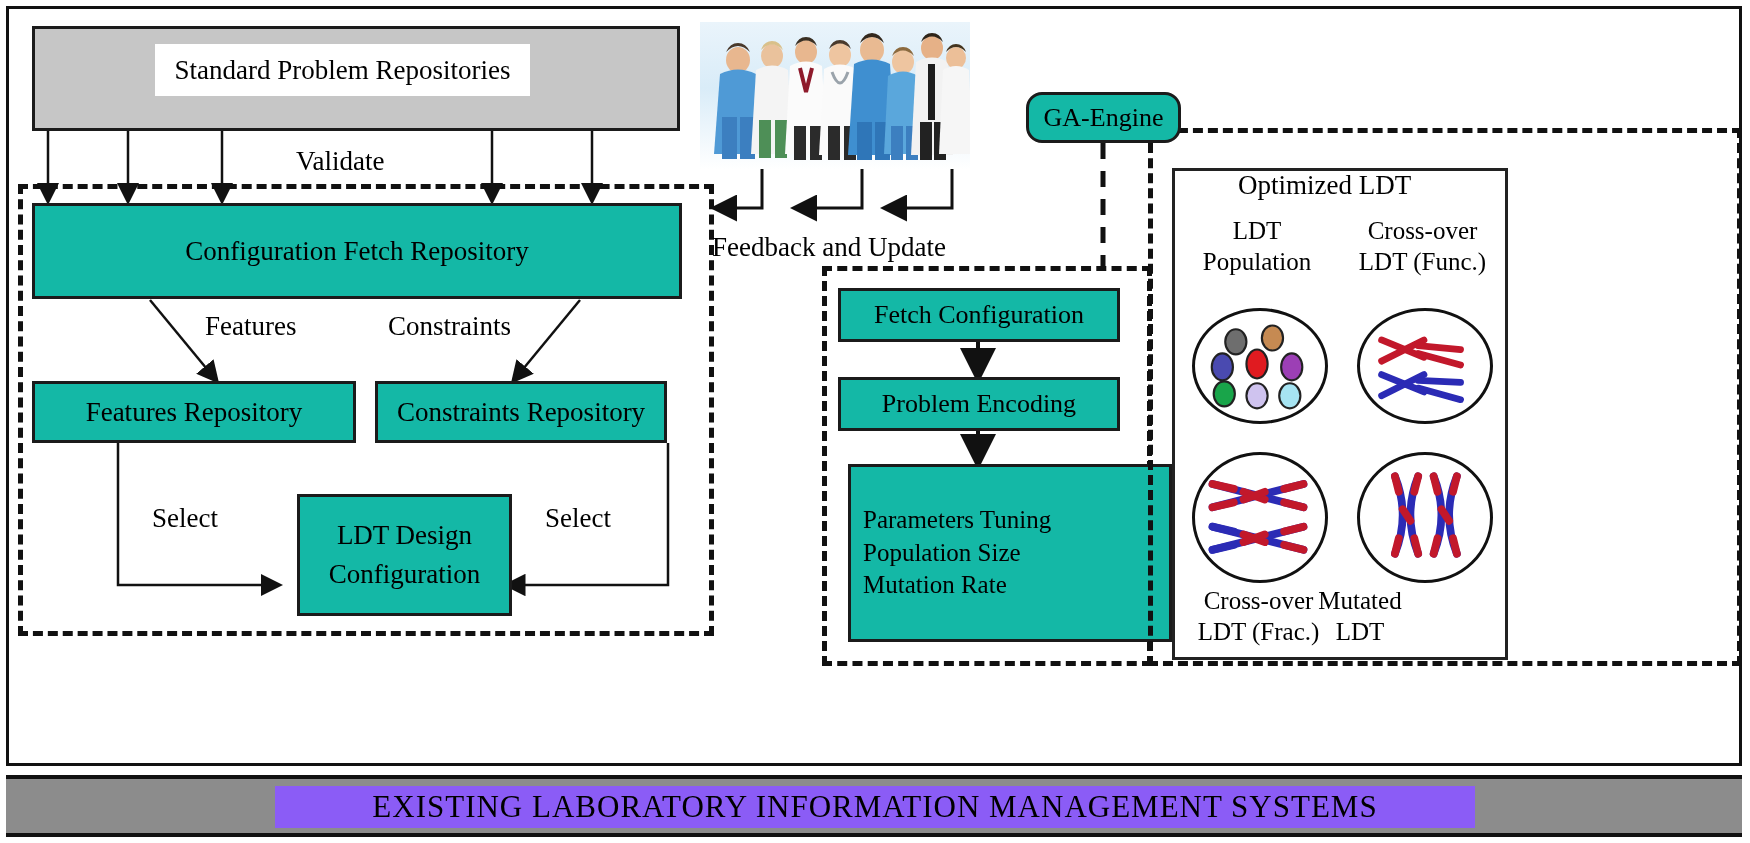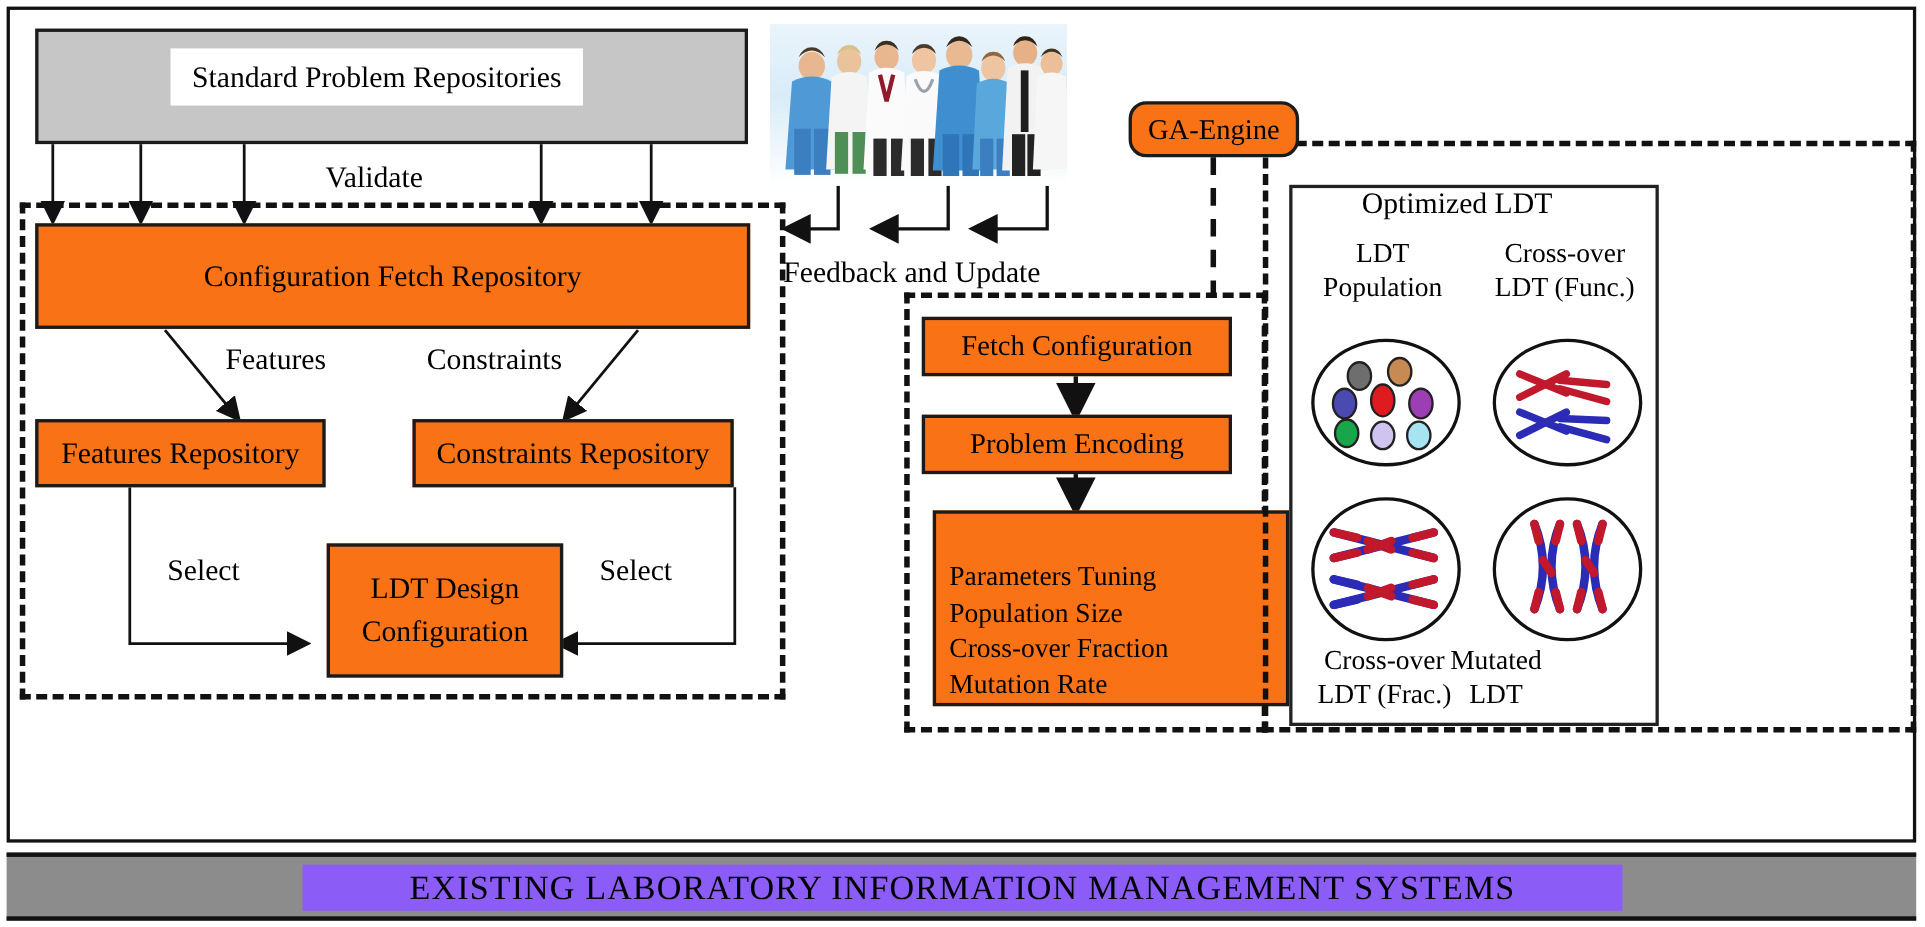--- a/index.html
+++ b/index.html
@@ -3,21 +3,21 @@
 <meta charset="utf-8">
 <style>
   html,body{margin:0;padding:0;background:#fff;}
   body{font-family:"Liberation Serif","DejaVu Serif",serif;}
   #canvas{position:relative;width:1750px;height:843px;background:#fff;overflow:hidden;}
 
   
   .outer-frame{position:absolute;left:6px;top:6px;width:1736px;height:760px;border:3px solid #111;box-sizing:border-box;}
 
   
-  .box{position:absolute;background:#f97316;border:3px solid #1b1b1b;box-sizing:border-box;
+  .box{position:absolute;background:#14b8a6;border:3px solid #1b1b1b;box-sizing:border-box;
        display:flex;align-items:center;justify-content:center;text-align:center;color:#000;}
 
   .srep{background:#c6c6c6;border:3px solid #1b1b1b;}
   .srep-inner{position:absolute;background:#fff;display:flex;align-items:center;justify-content:center;}
 
   .dashed{position:absolute;box-sizing:border-box;border:5px dashed #111;background:transparent;}
 
   .lbl{position:absolute;color:#000;white-space:nowrap;}
 
   
@@ -94,21 +94,21 @@
 
   <div class="lbl" style="left:296px;top:146px;font-size:27px;">Validate</div>
 
   <div class="box" style="left:32px;top:203px;width:650px;height:96px;font-size:27px;">
     <span>Configuration Fetch Repository</span>
   </div>
 
   <div class="lbl" style="left:205px;top:311px;font-size:27px;">Features</div>
   <div class="lbl" style="left:388px;top:311px;font-size:27px;">Constraints</div>
 
-  <div class="box" style="left:32px;top:381px;width:264px;height:62px;font-size:27px;">
+  <div class="box" style="left:32px;top:381px;width:324px;height:62px;font-size:27px;">
     <span>Features Repository</span>
   </div>
   <div class="box" style="left:375px;top:381px;width:292px;height:62px;font-size:27px;">
     <span>Constraints Repository</span>
   </div>
 
   <div class="lbl" style="left:152px;top:503px;font-size:27px;">Select</div>
   <div class="lbl" style="left:545px;top:503px;font-size:27px;">Select</div>
 
   <div class="box" style="left:285px;top:494px;width:215px;height:122px;flex-direction:column;font-size:27px;line-height:1.45;margin-left:12px;">
@@ -187,24 +187,23 @@
 
   <div class="box" style="left:838px;top:288px;width:282px;height:54px;font-size:26px;">
     <span>Fetch Configuration</span>
   </div>
 
   <div class="box" style="left:838px;top:377px;width:282px;height:54px;font-size:26px;">
     <span>Problem Encoding</span>
   </div>
 
   <div class="box" style="left:848px;top:464px;width:324px;height:178px;flex-direction:column;align-items:flex-start;
-              justify-content:flex-end;padding-left:12px;font-size:25px;line-height:1.30;">
+              justify-content:center;padding-left:12px;font-size:25px;line-height:1.30;">
     <span>Parameters Tuning</span>
     <span>Population Size</span>
-    <span>Cross-over Fraction</span>
     <span>Mutation Rate</span>
   </div>
 
   <div class="dashed" style="left:1148px;top:128px;width:594px;height:538px;"></div>
 
   <div class="box rounded" style="left:1026px;top:92px;width:155px;height:51px;font-size:26px;z-index:5;">
     <span>GA-Engine</span>
   </div>
 
   <div class="panel" style="left:1172px;top:168px;width:336px;height:492px;"></div>

